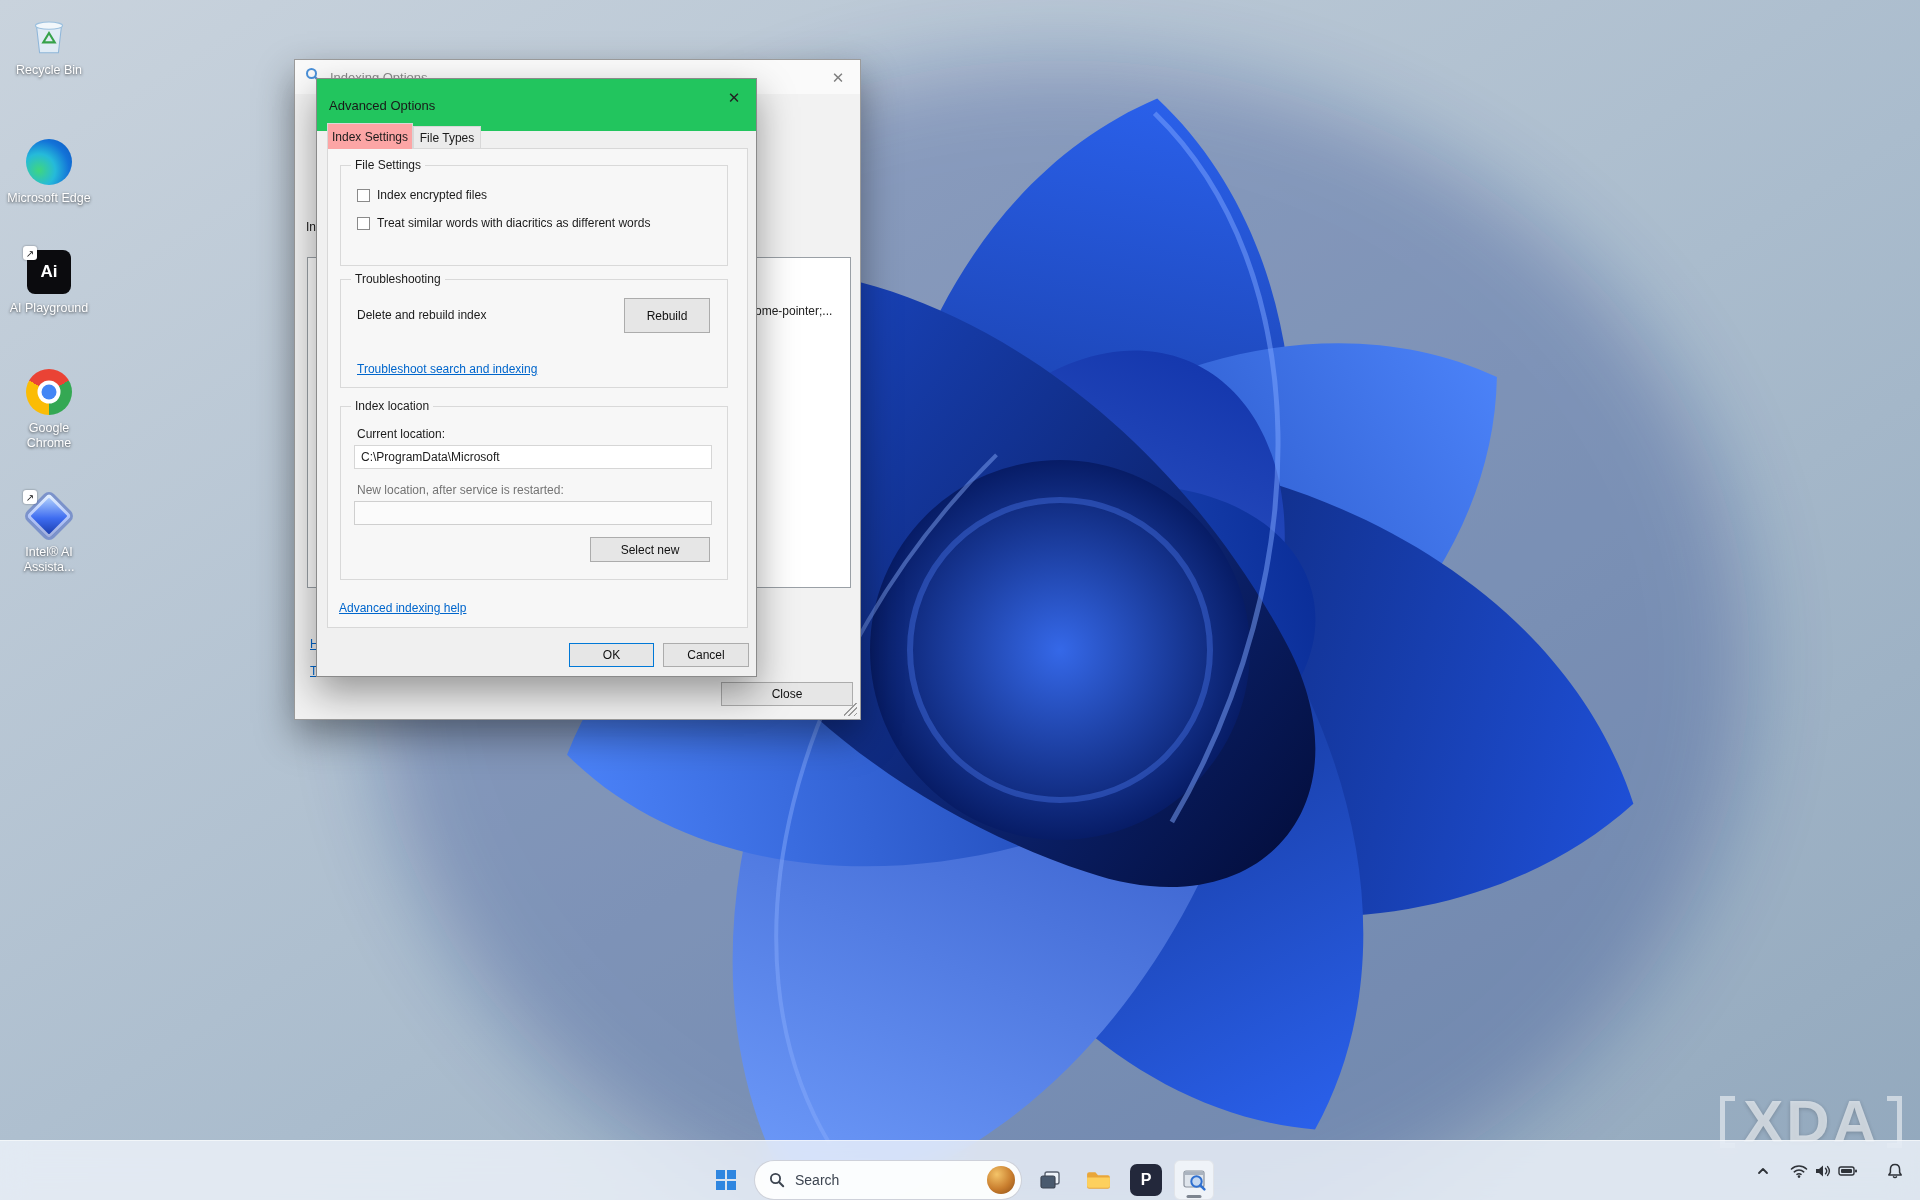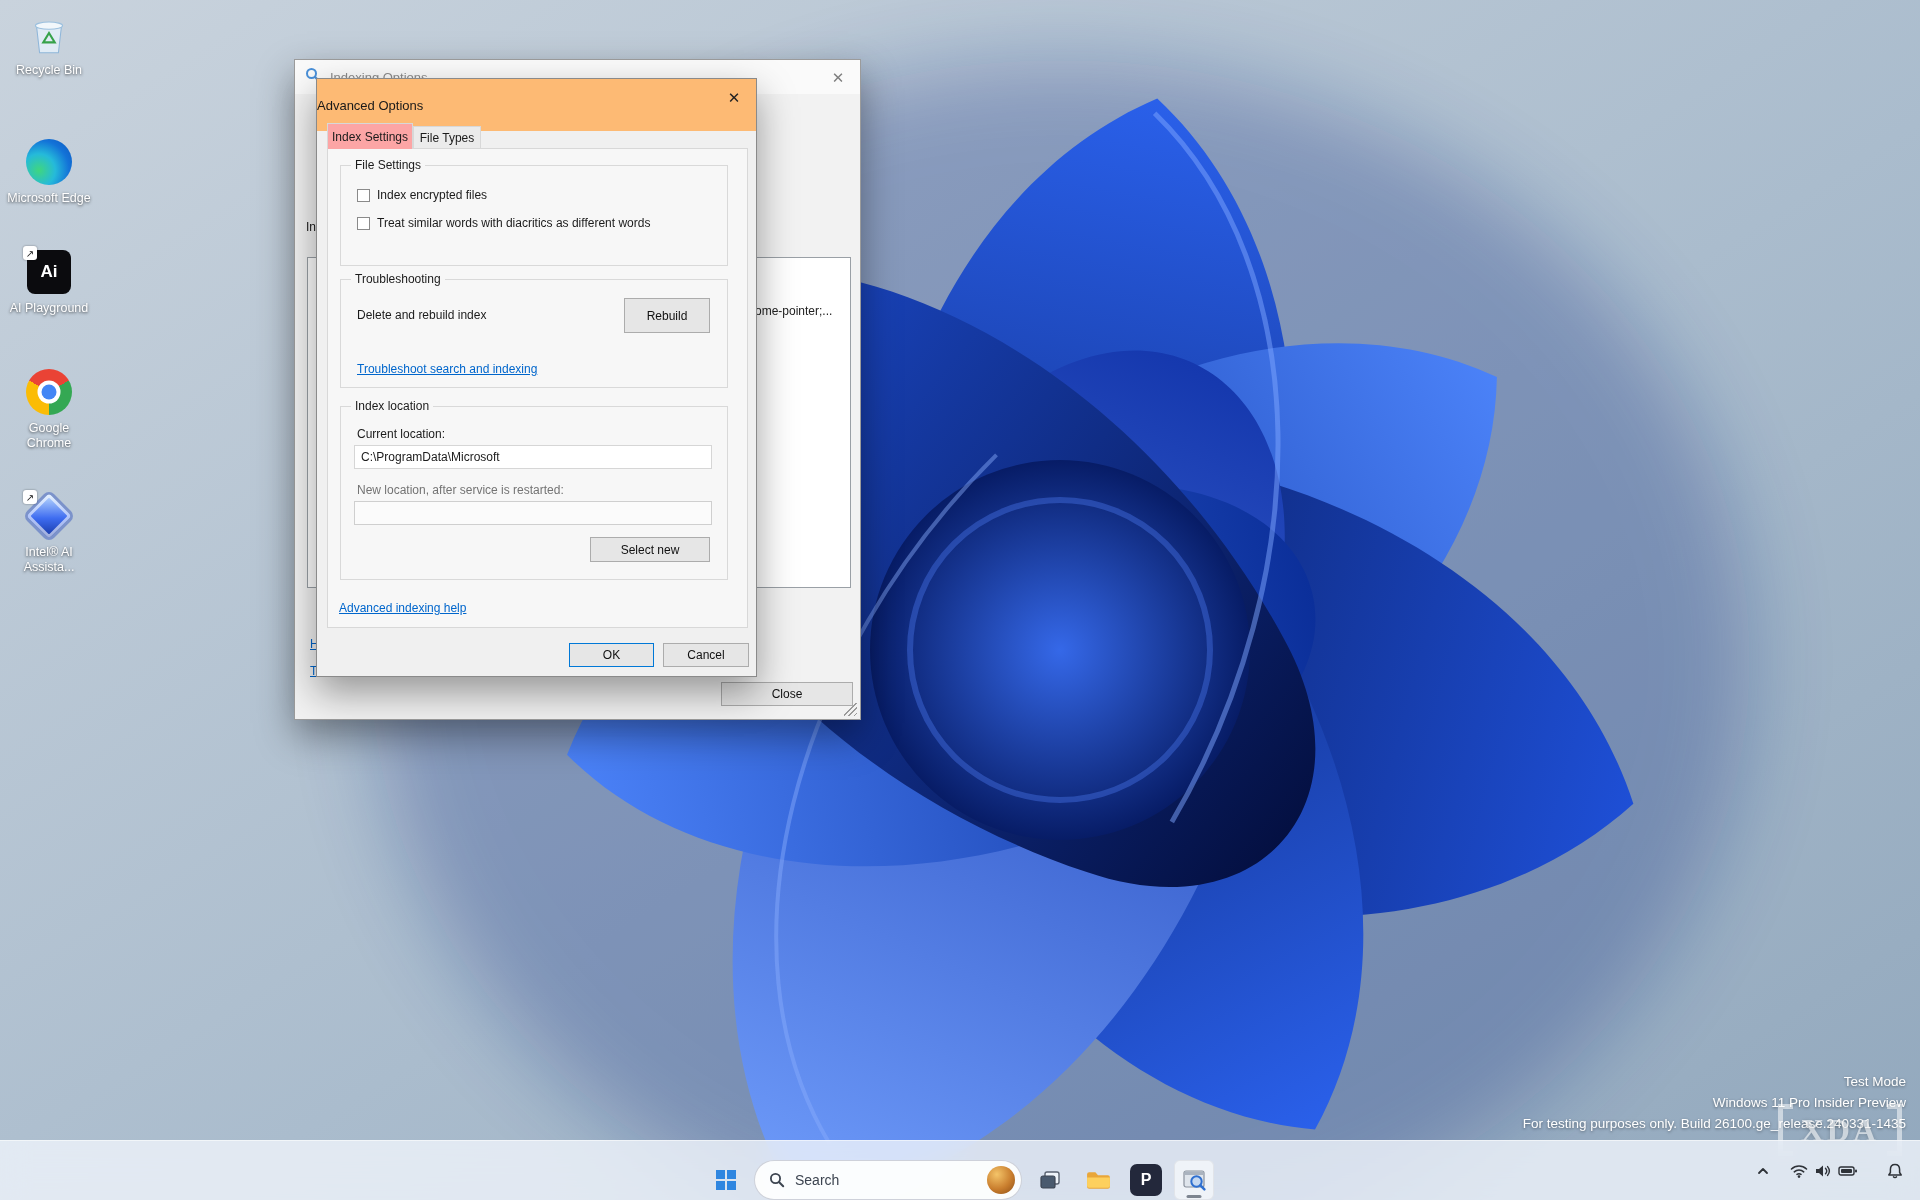--- a/index.html
+++ b/index.html
@@ -39,21 +39,21 @@
   .bg-list { position:absolute; left:12px; top:197px; width:544px; height:331px; background:#fff; border:1px solid #9aa0a6; }
   .bg-listfrag { position:absolute; left:447px; top:46px; font-size:12px; color:#222; white-space:nowrap; }
   .bg-l1 { position:absolute; left:15px; top:577px; }
   .bg-l2 { position:absolute; left:15px; top:604px; }
   .bg-closebtn { position:absolute; left:426px; top:622px; width:132px; height:24px; }
   .grip { position:absolute; right:3px; bottom:3px; width:13px; height:13px;
     background:linear-gradient(135deg, transparent 0 45%, #9a9a9a 45% 52%, transparent 52% 65%, #9a9a9a 65% 72%, transparent 72% 85%, #9a9a9a 85% 92%, transparent 92%); }
 
   
   .dlg-adv { left:316px; top:78px; width:441px; height:599px; z-index:10; background:#f0f0f0; border-color:#8a8a8a; }
-  .adv-tb { position:absolute; top:0; left:0; right:0; height:52px; background:#fdba74; display:flex; align-items:center; }
+  .adv-tb { position:absolute; top:0; left:0; right:0; height:52px; background:#22c55e; display:flex; align-items:center; padding-left:12px; }
   .adv-title { font-size:13px; color:#191919; }
   .adv-close { position:absolute; right:0; top:0; width:44px; height:36px; display:flex; align-items:center; justify-content:center; color:#222; }
   .tab { position:absolute; font-size:12px; display:flex; align-items:center; justify-content:center; border:1px solid #d8d8d8; border-bottom:none; color:#1b1b1b; }
   .tab-active { left:10px; top:44px; width:86px; height:26px; background:#fca5a5; z-index:2; }
   .tab-idle { left:96px; top:47px; width:68px; height:23px; background:#ebebeb; }
   .panel { position:absolute; left:10px; top:69px; width:421px; height:480px; background:#f7f7f7; border:1px solid #d8d8d8; }
   .group { position:absolute; left:12px; width:388px; border:1px solid #d9d9d9; }
   .g-fs { top:16px; height:101px; }
   .g-ts { top:130px; height:109px; }
   .g-il { top:257px; height:174px; }
@@ -73,21 +73,21 @@
   .adv-help { position:absolute; left:11px; top:452px; }
   .adv-ok { position:absolute; left:252px; top:564px; width:85px; height:24px; border-color:#0078d7; }
   .adv-cancel { position:absolute; left:346px; top:564px; width:86px; height:24px; }
 
   
   .wmtext { position:absolute; right:14px; bottom:66px; text-align:right; color:#fff; font-size:13.5px; line-height:21px; text-shadow:0 1px 3px rgba(0,0,0,.45); z-index:3; }
   .xda { position:absolute; right:18px; bottom:44px; display:flex; align-items:center; gap:8px; z-index:4; opacity:.8; }
   .xbr { width:15px; height:52px; border:5px solid rgba(255,255,255,.65); }
   .xbl { border-right:none; }
   .xbrr { border-left:none; }
-  .xtxt { font-size:32px; font-weight:800; letter-spacing:3px; color:rgba(255,255,255,.72); text-shadow:0 1px 4px rgba(0,0,0,.25);font-family:Liberation Serif, serif; }
+  .xtxt { font-size:60px; font-weight:800; letter-spacing:3px; color:rgba(255,255,255,.72); text-shadow:0 1px 4px rgba(0,0,0,.25); }
 
   
   .taskbar { position:absolute; left:0; right:0; bottom:0; height:60px; background:rgba(238,243,250,.82); backdrop-filter:blur(14px); border-top:1px solid rgba(255,255,255,.55); z-index:20; }
   .tb-center { position:absolute; left:50%; top:0; height:100%; transform:translateX(-50%); display:flex; align-items:flex-end; gap:8px; }
   .tbi { width:40px; height:40px; border-radius:6px; display:flex; align-items:center; justify-content:center; position:relative; cursor:pointer; }
   .tbi-active { background:rgba(255,255,255,.6); box-shadow:inset 0 0 0 1px rgba(0,0,0,.06); }
   .ind { position:absolute; bottom:2px; left:50%; transform:translateX(-50%); width:15px; height:3px; border-radius:2px; background:#7d8590; }
   .searchpill { height:40px; width:268px; background:rgba(255,255,255,.92); border:1px solid rgba(120,130,150,.35); border-radius:20px; display:flex; align-items:center; padding:0 6px 0 14px; gap:10px; cursor:pointer; }
   .stext { font-size:14px; color:#3c4450; flex:1; }
   .lion { width:28px; height:28px; border-radius:50%; background:radial-gradient(circle at 35% 30%, #f4c469, #c97e2e 55%, #8a4d15); flex:none; }
@@ -255,25 +255,20 @@
         <div class="btn il-select">Select new</div>
       </div>
 
       <a class="lnk adv-help">Advanced indexing help</a>
     </div>
 
     <div class="btn adv-ok">OK</div>
     <div class="btn adv-cancel">Cancel</div>
   </div>
 
-  <div class="wmtext">
-    <div>Test Mode</div>
-    <div>Windows 11 Pro Insider Preview</div>
-    <div>For testing purposes only. Build 26100.ge_release.240331-1435</div>
-  </div>
 
   <div class="xda">
     <span class="xbr xbl"></span>
     <span class="xtxt">XDA</span>
     <span class="xbr xbrr"></span>
   </div>
 
   <div class="taskbar">
     <div class="tb-center">
 

